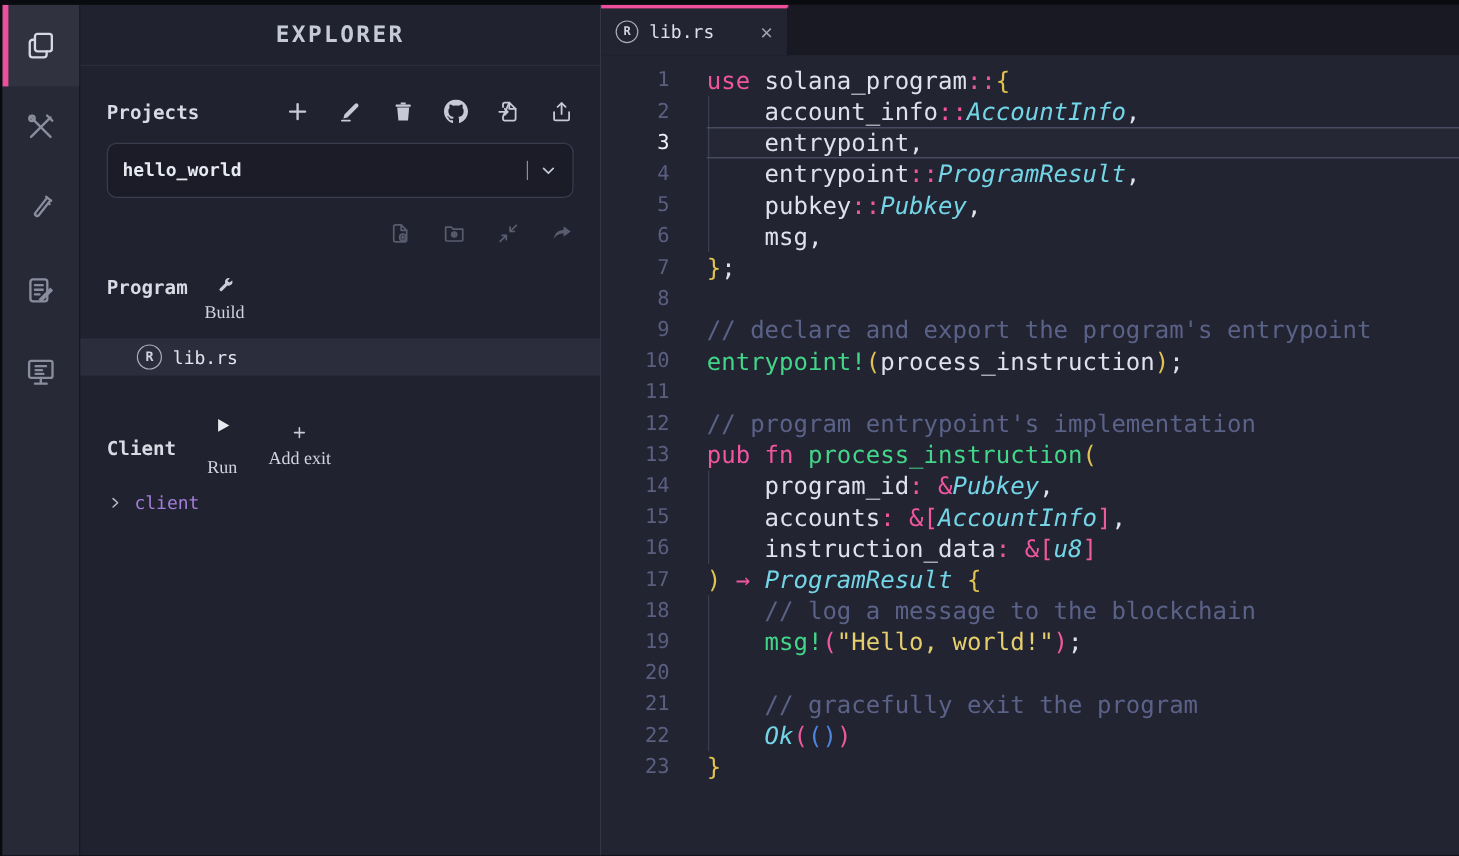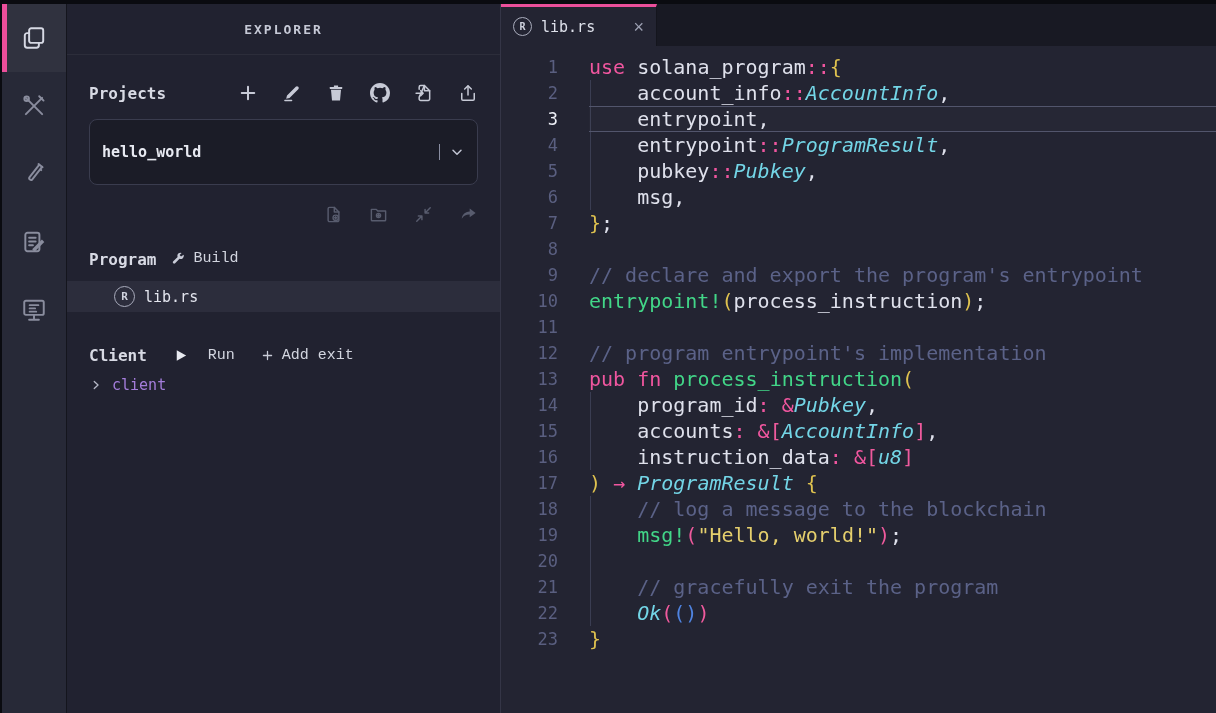--- a/index.html
+++ b/index.html
@@ -10,36 +10,36 @@
     font-family:"DejaVu Sans Mono",monospace;
   }
   
   .activity{width:64px;flex:none;background:var(--bg-activity);border-right:1px solid #14151d;display:flex;flex-direction:column;}
   .act{height:68px;display:flex;align-items:center;justify-content:center;color:#8a8d9e;
        border-left:5px solid transparent;padding-right:5px;cursor:pointer;box-sizing:border-box;}
   .act.active{border-left-color:var(--accent);background:var(--bg-activity-active);color:#d6d9e4;}
   
   .explorer{width:434px;flex:none;background:var(--bg-panel);border-right:1px solid #343546;display:flex;flex-direction:column;box-sizing:border-box;}
   .ex-header{height:50px;flex:none;display:flex;align-items:center;justify-content:center;
-             font-weight:bold;font-size:13px;letter-spacing:2px;color:#c6c9d6;border-bottom:1px solid #2c2d3a;}
+             font-weight:bold;font-size:19px;letter-spacing:2px;color:#c6c9d6;border-bottom:1px solid #2c2d3a;}
   .pad{padding:0 22px;}
   .prow{display:flex;align-items:center;margin-top:28px;}
   .sec-label{font-weight:bold;font-size:16px;color:#d8dae4;}
   .proj-icons{margin-left:auto;display:flex;gap:24px;}
   .icon-btn{color:#c7cad6;cursor:pointer;background:none;border:none;padding:0;}
   .select{margin-top:16px;height:36px;background:var(--bg-input);border:1px solid var(--border);
-          border-radius:8px;display:flex;align-items:center;padding:14px 12px;font-size:15px;cursor:pointer;}
+          border-radius:8px;display:flex;align-items:center;padding:4px 12px;font-size:15px;cursor:pointer;}
   .select .val{color:#e8eaf2;font-weight:bold;}
   .select .vsep{margin-left:auto;width:1px;height:16px;background:#898da1;}
   .select .chev{margin-left:9px;color:#c3c6d4;}
   .file-actions{margin-top:20px;display:flex;justify-content:flex-end;gap:26px;}
   .file-actions .icon-btn{color:#585c6e;}
   .program-row{margin-top:26px;display:flex;align-items:flex-start;gap:14px;}
   .ghost-btn{display:flex;align-items:center;gap:8px;color:#d2d5df;
-             font-family:Liberation Mono, monospace;font-size:15px;cursor:pointer;background:none;border:none;padding:0;}
+             font-family:Liberation Serif, serif;font-size:15px;cursor:pointer;background:none;border:none;padding:0;flex-direction:column;}
   .ghost-btn .ic{color:#c9ccd8;}
   .tree{margin-top:12px;}
   .tree-row{height:28px;display:flex;align-items:center;gap:9px;padding-left:22px;font-size:15px;cursor:pointer;}
   .tree-row .chev{color:#b6b9c7;}
   .tree-row .label{color:#e3e5ee;}
   .tree-row.folder .label{color:var(--purple);}
   .tree-row.file{padding-left:47px;height:31px;}
   .tree-row.selected{background:var(--bg-selected-row);}
   .rust-badge{width:19px;height:19px;border:1.6px solid #a9acbc;border-radius:50%;color:#cfd2de;
               display:inline-flex;align-items:center;justify-content:center;font-size:11px;font-weight:bold;flex:none;

